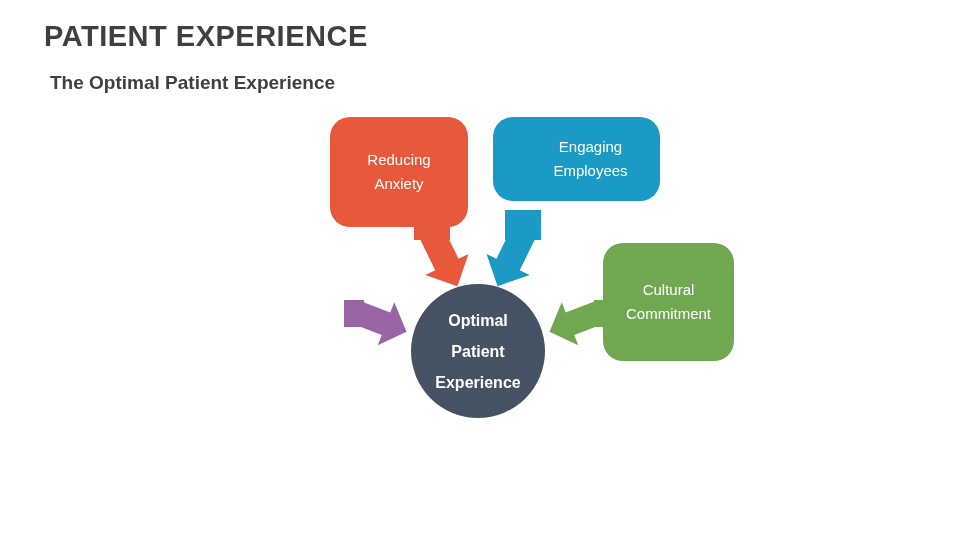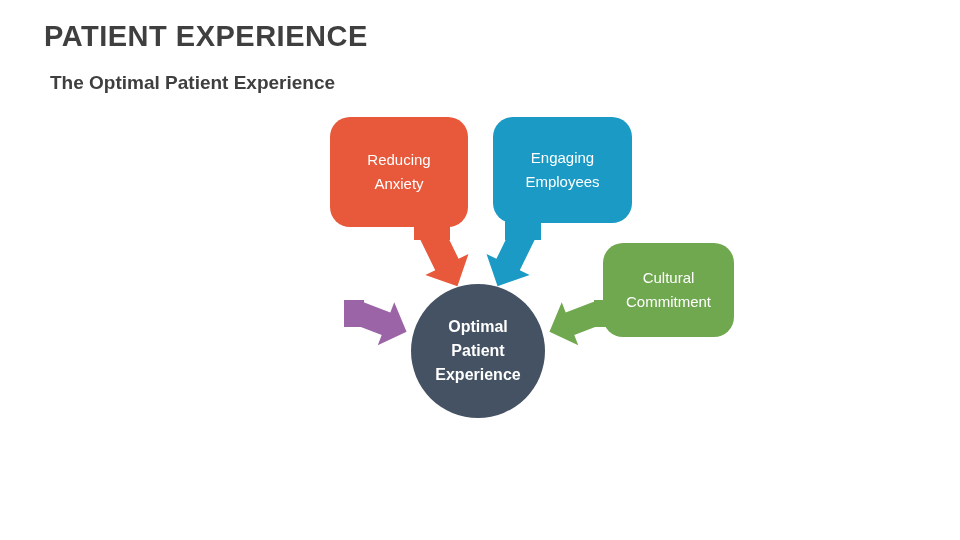--- a/index.html
+++ b/index.html
@@ -17,31 +17,31 @@
   }
   .node-box {
     position:absolute; border-radius:20px; z-index:1;
     display:flex; align-items:center; justify-content:center;
   }
   .node-label {
     color:#ffffff; font-weight:normal; font-size:15px; line-height:24px;
     text-align:center; white-space:pre-line;
   }
   #box-reducing  { left:330px; top:117px; width:138px; height:110px; }
-  #box-engaging  { left:493px; top:117px; width:139px; height:106px; }
+  #box-engaging  { left:493px; top:117px; width:139px; height:84px;padding-left:28px; }
   #box-building  { left:223px; top:245px; width:135px; height:113px; }
-  #box-cultural  { left:603px; top:243px; width:131px; height:94px; }
+  #box-cultural  { left:603px; top:243px; width:131px; height:118px; }
   .arrows-layer { position:absolute; left:0; top:0; z-index:2; pointer-events:none; }
   .center-node {
     position:absolute; left:411px; top:284px; width:134px; height:134px;
     border-radius:50%; z-index:3;
     display:flex; align-items:center; justify-content:center;
   }
   .center-label {
-    color:#ffffff; font-weight:bold; font-size:16px; line-height:24px;
+    color:#ffffff; font-weight:bold; font-size:16px; line-height:31px;
     text-align:center; white-space:pre-line;
   }
 </style>
 </head>
 <body>
 
 <div class="slide">
 
   <h1 class="slide-title">PATIENT EXPERIENCE</h1>
   <h2 class="slide-subtitle">The Optimal Patient Experience</h2>

